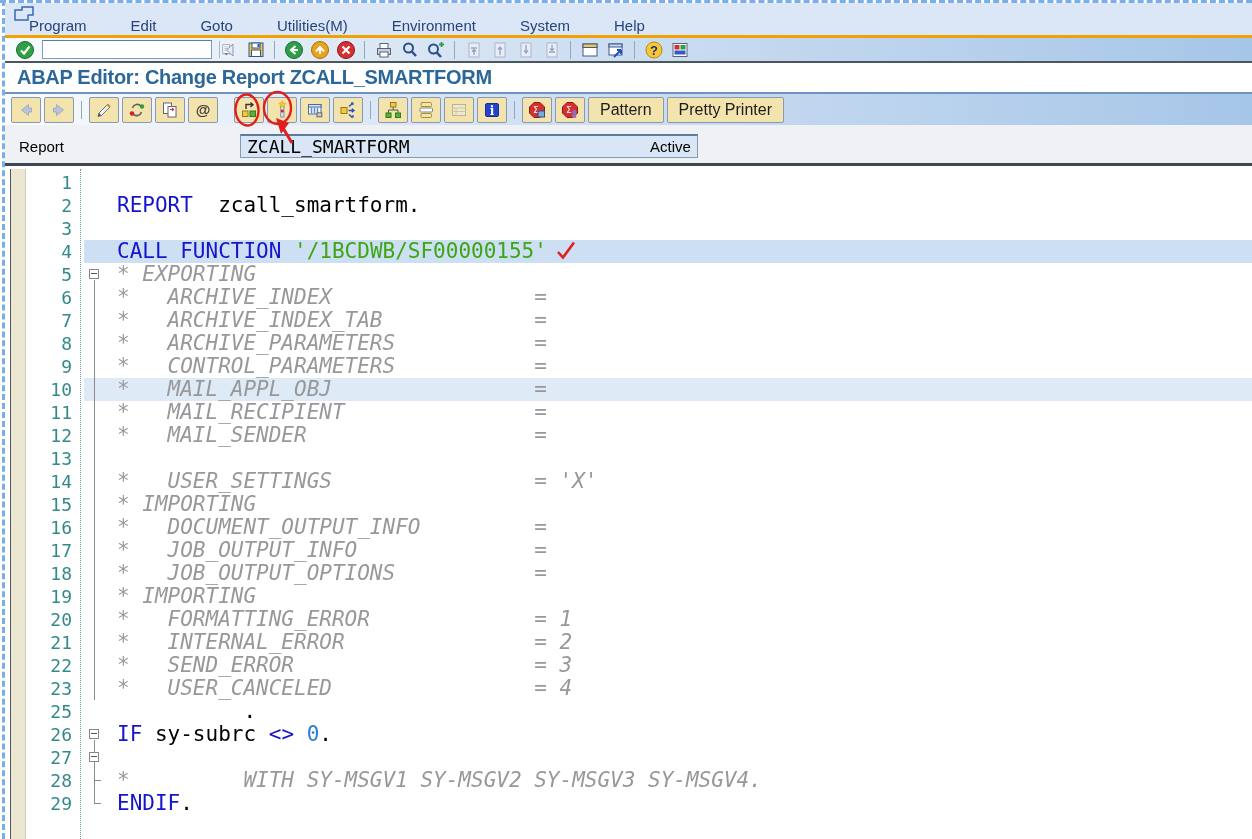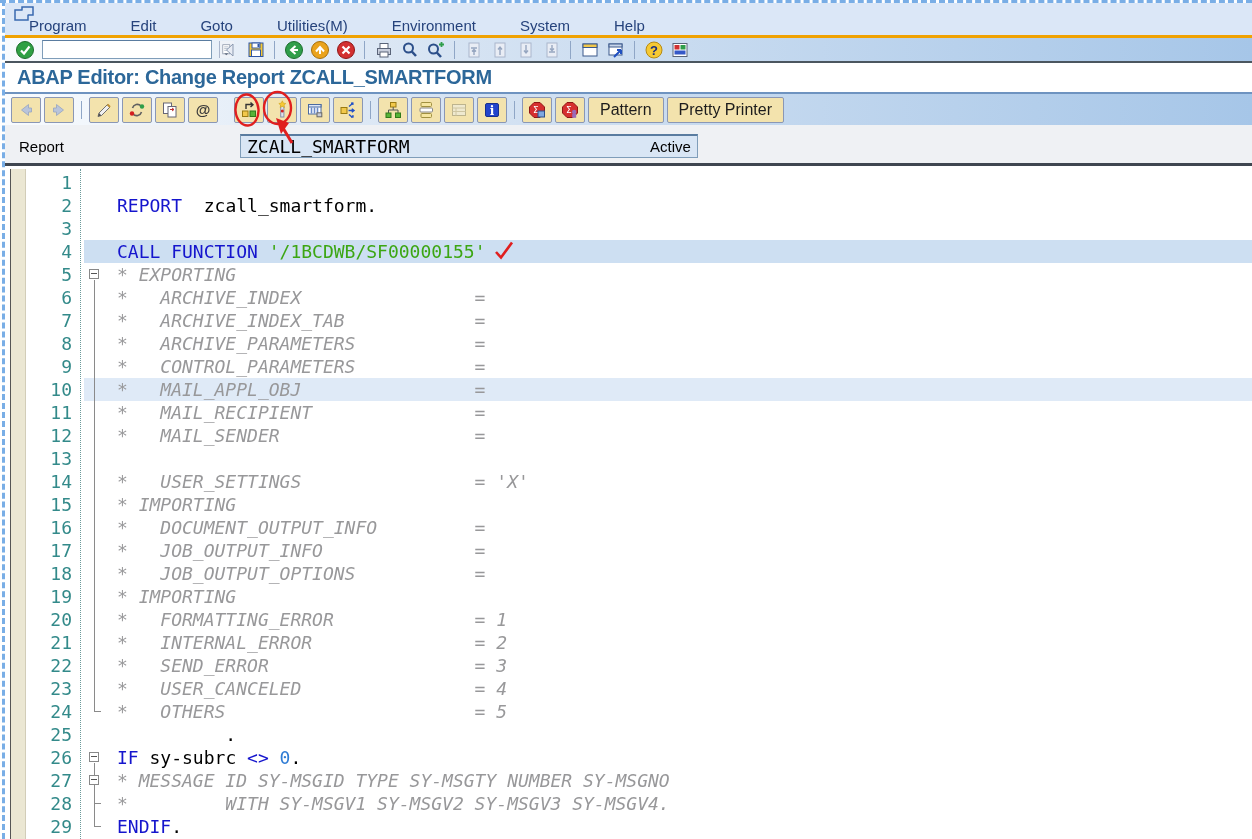--- a/index.html
+++ b/index.html
@@ -53,21 +53,21 @@
   
   .editor { position:absolute; left:5px; right:0; top:169px; bottom:0; background:#fff; overflow:hidden; }
   .ed-frame { position:absolute; left:5px; top:0; bottom:0; width:1px; background:#555; }
   .ed-beige { position:absolute; left:6px; top:0; bottom:0; width:15px; background:#ebe7d3; border-right:1px solid #d2cdb8; }
   .ed-dotted { position:absolute; left:75px; top:0; bottom:0; width:0; border-left:1px dotted #6a9a9a; z-index:3; }
   .ed-lines { position:absolute; left:0; top:2px; right:0; }
   .cl { position:relative; height:23px; }
   .num { position:absolute; left:0; top:0; width:71px; text-align:right; padding-right:4px;
          font-family:"DejaVu Sans Mono",monospace; font-size:18px; line-height:23px; color:#338a8a; }
   .body { position:absolute; left:79px; right:0; top:0; bottom:0; padding-left:33px; white-space:pre;
-          font-family:"DejaVu Sans Mono",monospace; font-size:18px; line-height:23px; }
+          font-family:"DejaVu Sans Mono",monospace; font-size:21px; line-height:23px; }
   .body.hla { background:#cddff2; }
   .body.hlb { background:#dfeaf7; }
   .sk { color:#1515cd; } .st { color:#000; } .ss { color:#3ca613; }
   .sc { color:#98989a; font-style:italic; } .sn { color:#2e7bd4; }
   .f i { position:absolute; }
   .fb { left:5px; top:6px; width:10px; height:10px; border:1px solid #888; background:#fff; }
   .fb::after { content:""; position:absolute; left:1px; right:1px; top:3px; border-top:1px solid #555; }
   .fdn { left:10px; top:17px; bottom:0; width:0; border-left:1px solid #8a8a8a; }
   .fl { left:10px; top:0; bottom:0; width:0; border-left:1px solid #8a8a8a; }
   .fe { left:10px; top:0; height:12px; width:7px; border-left:1px solid #8a8a8a; border-bottom:1px solid #8a8a8a; }
@@ -445,34 +445,30 @@
       </div>
       <div class="cl">
         <span class="num">22</span>
         <div class="body f"><i class="fl"></i><span class="sc">*   SEND_ERROR                   = 3</span></div>
       </div>
       <div class="cl">
         <span class="num">23</span>
         <div class="body f"><i class="fl"></i><span class="sc">*   USER_CANCELED                = 4</span></div>
       </div>
       <div class="cl">
-        <span class="num">24</span>
-        <div class="body f"><i class="fe"></i><span class="sc">*   OTHERS                       = 5</span></div>
-      </div>
-      <div class="cl">
         <span class="num">25</span>
         <div class="body f"><span class="st">          .</span></div>
       </div>
       <div class="cl">
         <span class="num">26</span>
         <div class="body f"><i class="fb"></i><i class="fdn"></i><span class="sk">IF</span><span class="st"> sy-subrc </span><span class="sk">&lt;&gt;</span><span class="st"> </span><span class="sn">0</span><span class="st">.</span></div>
       </div>
       <div class="cl">
         <span class="num">27</span>
-        <div class="body f"><i class="fl"></i><i class="fb"></i><span class="sc">* MESSAGE ID SY-MSGID TYPE SY-MSGTY NUMBER SY-MSGNO</span></div>
+        <div class="body f"><i class="fl"></i><i class="fb"></i></div>
       </div>
       <div class="cl">
         <span class="num">28</span>
         <div class="body f"><i class="fl"></i><i class="ft"></i><span class="sc">*         WITH SY-MSGV1 SY-MSGV2 SY-MSGV3 SY-MSGV4.</span></div>
       </div>
       <div class="cl">
         <span class="num">29</span>
         <div class="body f"><i class="fe"></i><span class="sk">ENDIF</span><span class="st">.</span></div>
       </div>
     </div>

